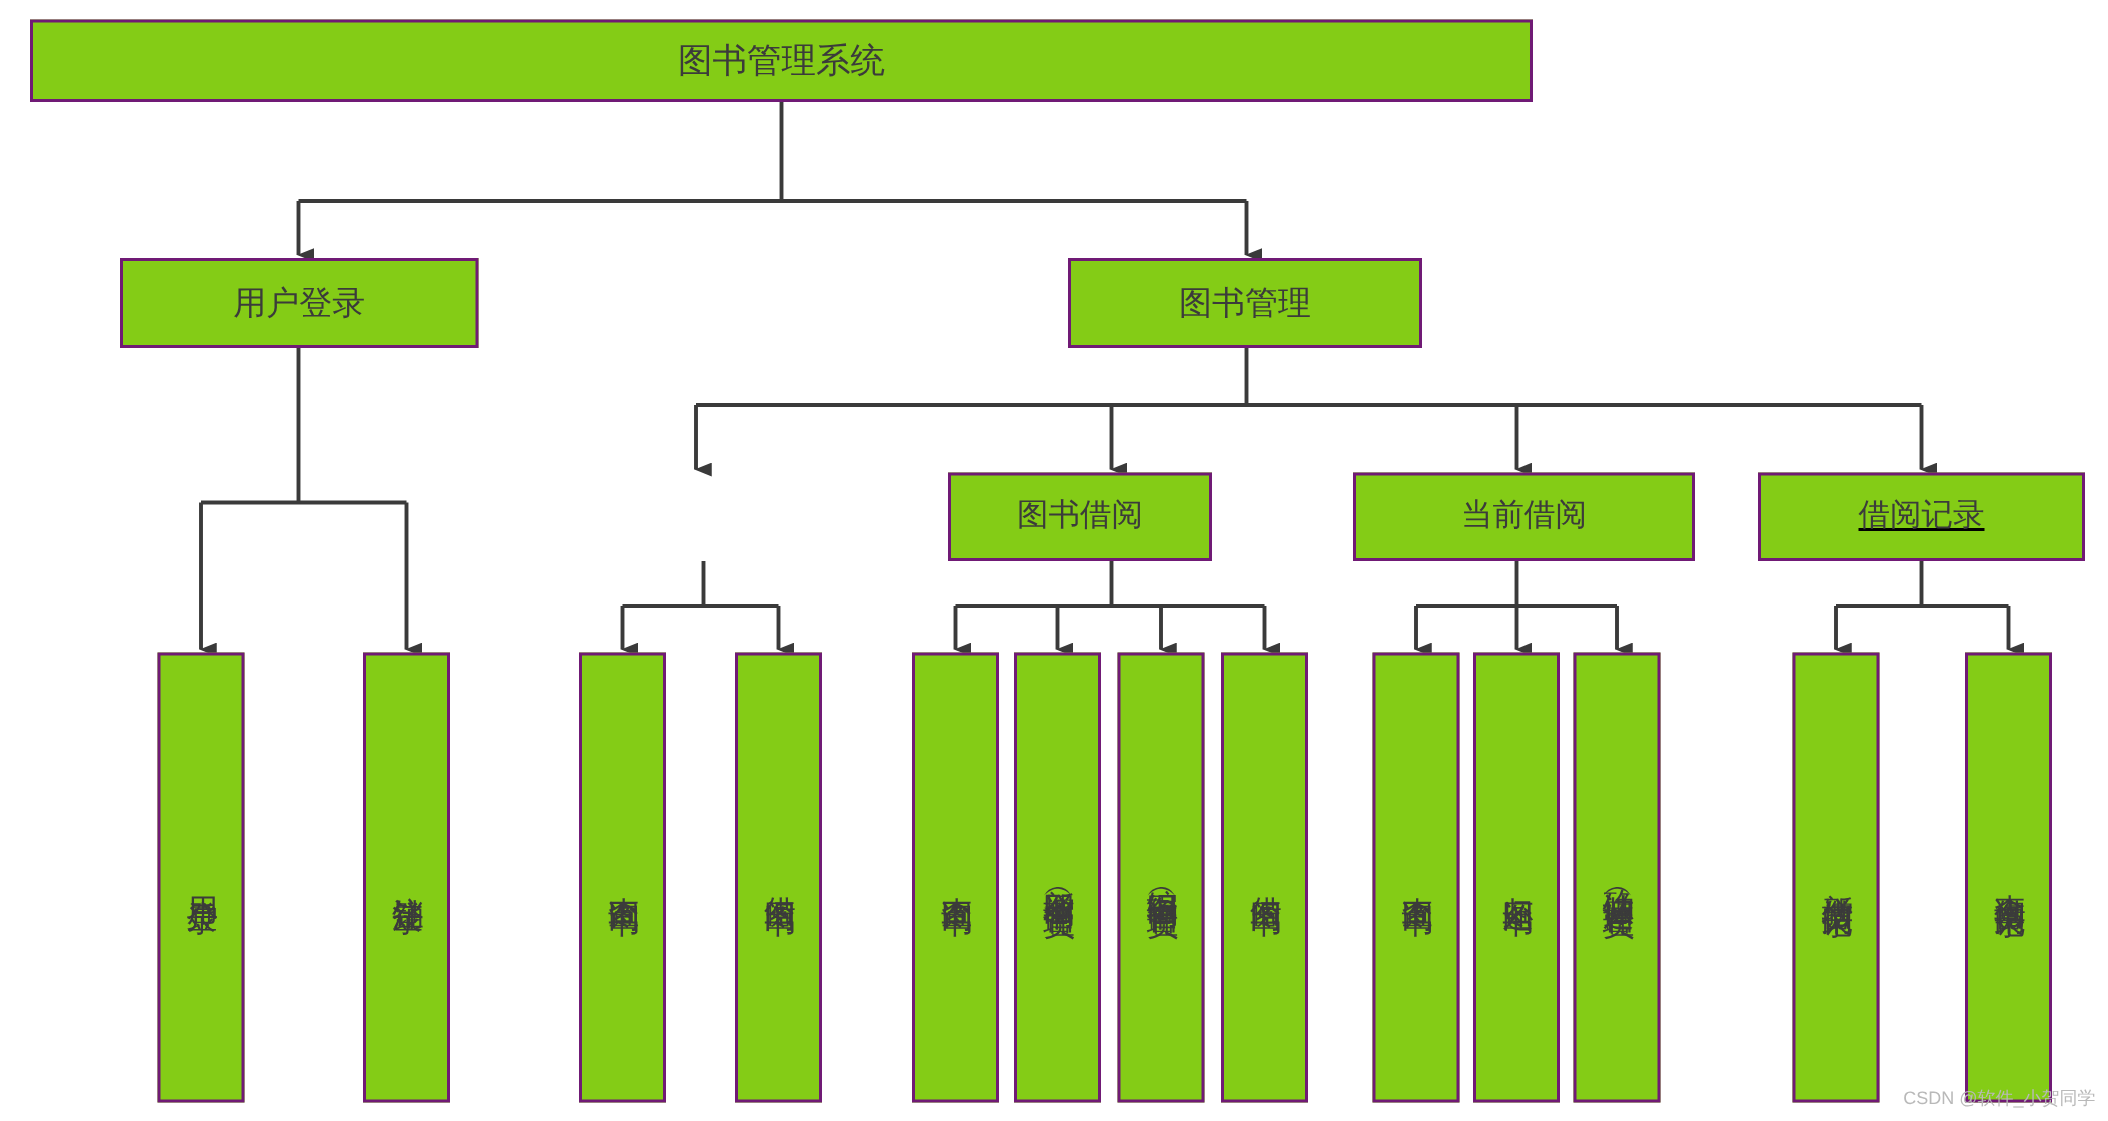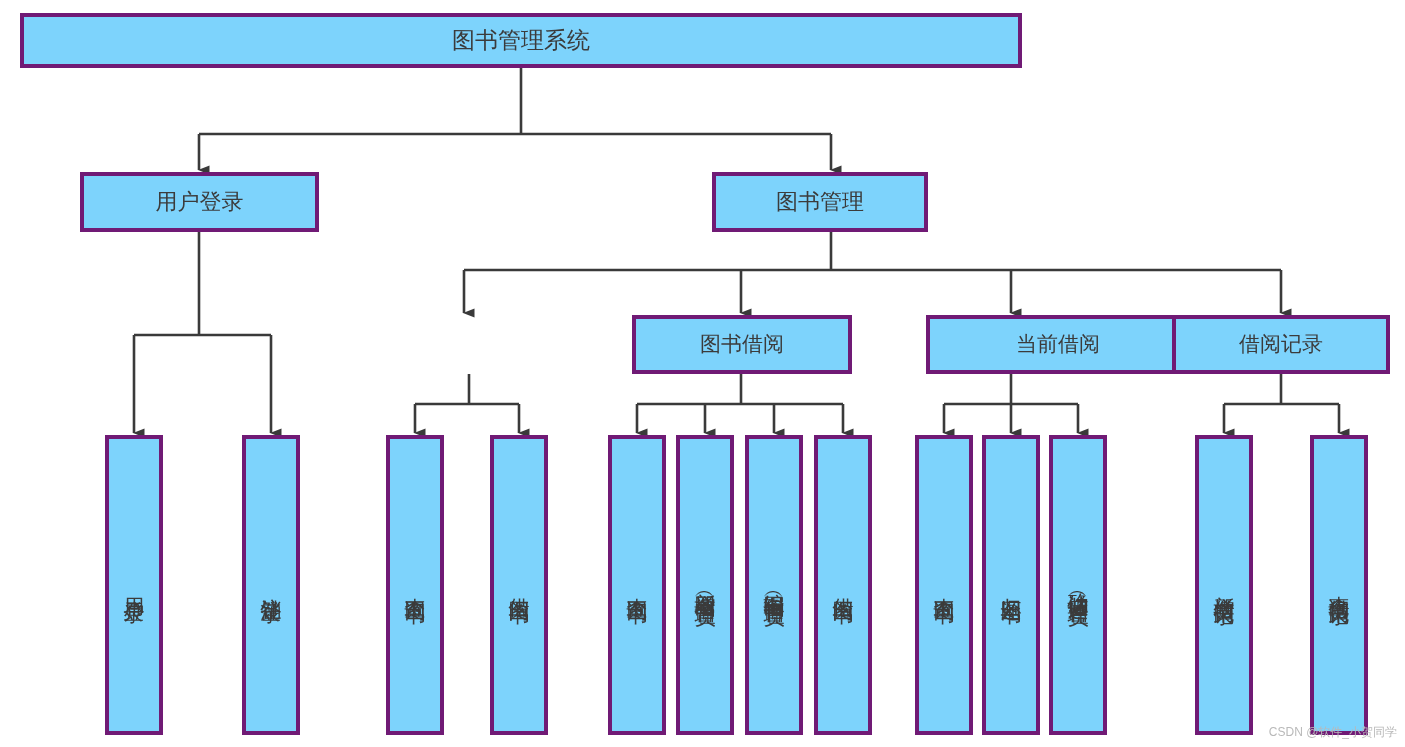--- a/index.html
+++ b/index.html
@@ -22,22 +22,22 @@
     position: absolute;
     left: 0;
     top: 0;
     width: 1405px;
     height: 747px;
     display: block;
   }
   .node-box {
     position: absolute;
     box-sizing: border-box;
-    background: #7dd3fc;
-    border: 4px solid #701a75;
+    background: #84cc16;
+    border: 2px solid #701a75;
     display: flex;
     align-items: center;
     justify-content: center;
     overflow: hidden;
   }
   .node-label {
     color: #3b3b3b;
     font-family: "Liberation Sans", "DejaVu Sans", sans-serif;
     text-align: center;
     line-height: 1.18;
@@ -126,34 +126,34 @@
   </svg>
 
   <div class="node-box horizontal lvl0" style="left:20px; top:13px; width:1002px; height:55px;">
     <span class="node-label">图书管理系统</span>
   </div>
 
   <div class="node-box horizontal lvl1" style="left:80px; top:172px; width:239px; height:60px;">
     <span class="node-label">用户登录</span>
   </div>
 
-  <div class="node-box horizontal lvl1" style="left:712px; top:172px; width:216px; height:60px;">
+  <div class="node-box horizontal lvl1" style="left:712px; top:172px; width:236px; height:60px;">
     <span class="node-label">图书管理</span>
   </div>
 
 
-  <div class="node-box horizontal lvl2" style="left:632px; top:315px; width:220px; height:59px;justify-content:center;">
+  <div class="node-box horizontal lvl2" style="left:632px; top:315px; width:176px; height:59px;justify-content:center;">
     <span class="node-label">图书借阅</span>
   </div>
 
-  <div class="node-box horizontal lvl2" style="left:926px; top:315px; width:264px; height:59px;">
+  <div class="node-box horizontal lvl2" style="left:902px; top:315px; width:228px; height:59px;">
     <span class="node-label">当前借阅</span>
   </div>
 
-  <div class="node-box horizontal lvl2" style="left:1172px; top:315px; width:218px; height:59px;">
+  <div class="node-box horizontal lvl2" style="left:1172px; top:315px; width:218px; height:59px;text-decoration:underline;">
     <span class="node-label">借阅记录</span>
   </div>
 
   <div class="node-box vertical lvl3" style="left:105px; top:435px; width:58px; height:300px;">
     <span class="node-label">用户登录</span>
   </div>
 
   <div class="node-box vertical lvl3" style="left:242px; top:435px; width:58px; height:300px;">
     <span class="node-label">注销登录</span>
   </div>

